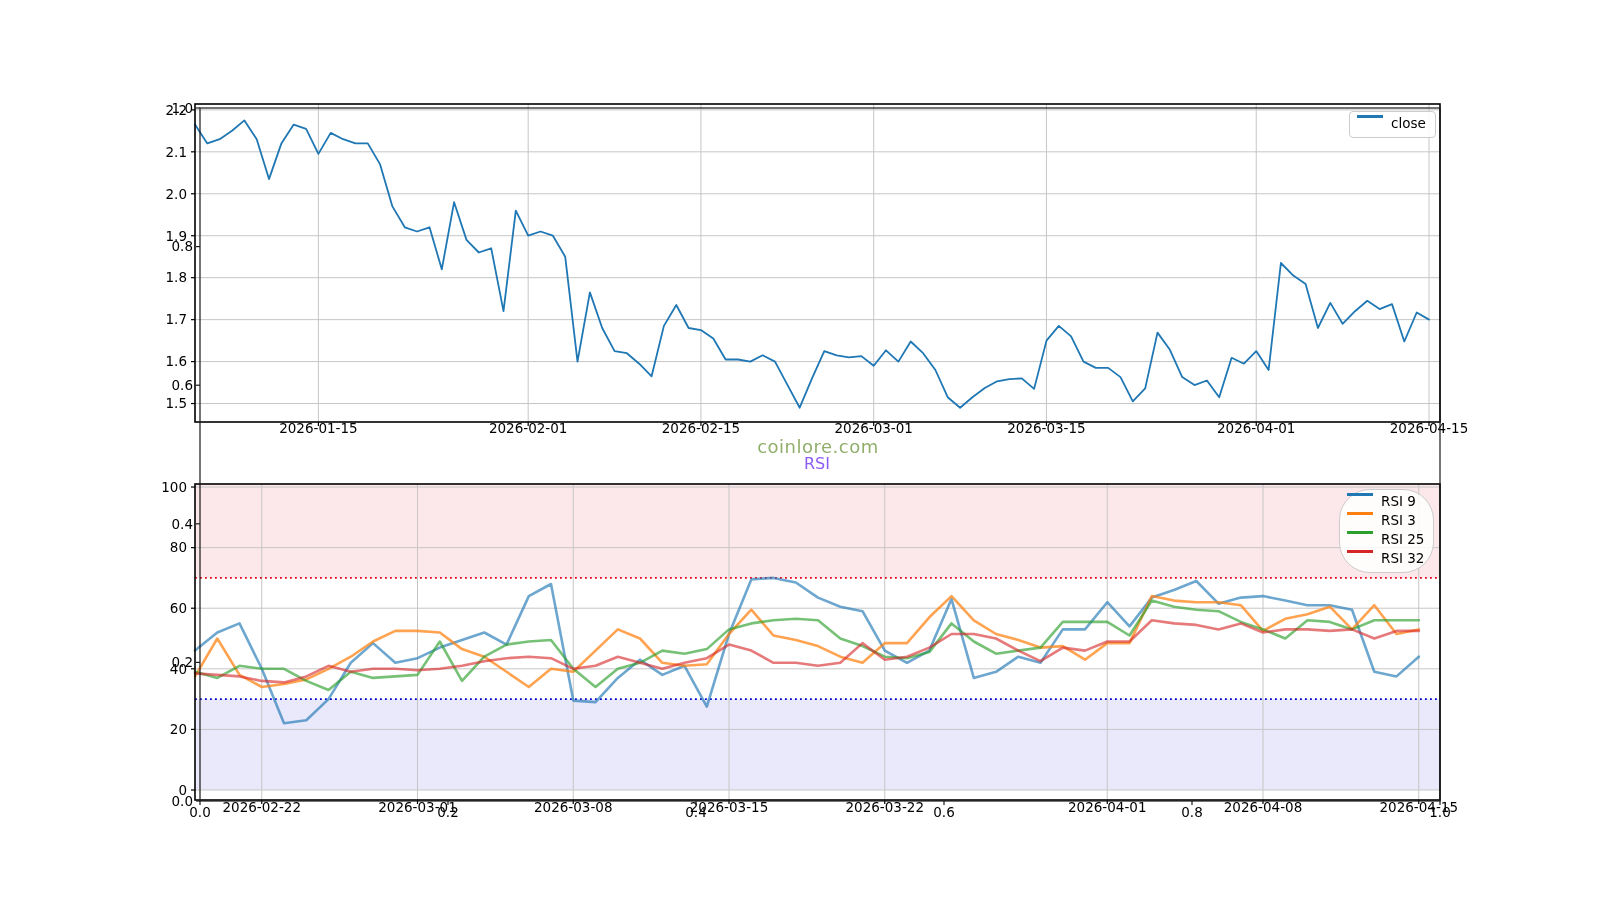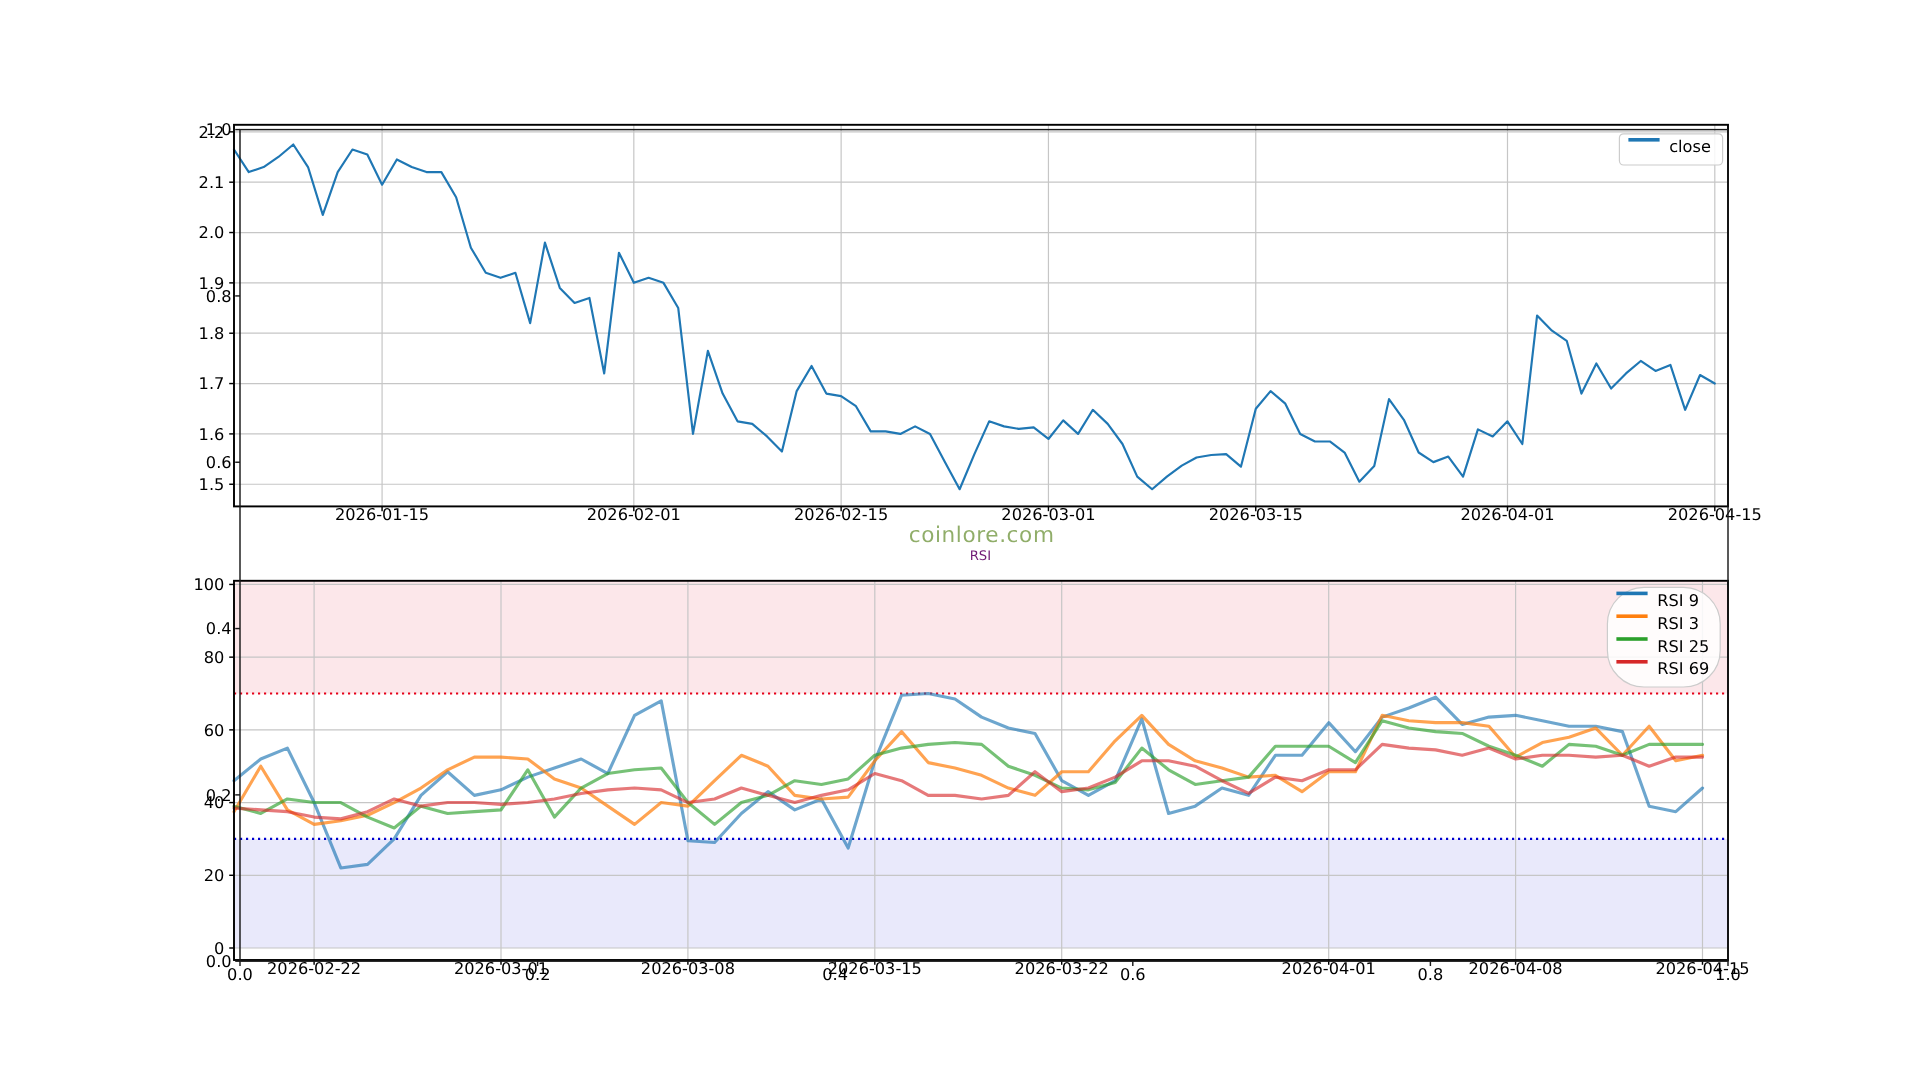--- a/index.html
+++ b/index.html
@@ -2,21 +2,21 @@
 <html><head>
 <meta charset="utf-8">
 <style>
   html,body{margin:0;padding:0;background:#fff;}
   .figure{position:relative;width:1600px;height:900px;background:#ffffff;overflow:hidden;
           font-family:"DejaVu Sans","Liberation Sans",sans-serif;}
   .figure svg{position:absolute;left:0;top:0;}
   .watermark{position:absolute;left:818px;top:446px;transform:translate(-50%,-50%);
              font-size:18px;color:#4d7c0f;opacity:.62;letter-spacing:.5px;white-space:nowrap;}
   .subtitle{position:absolute;left:817px;top:463px;transform:translate(-50%,-50%);
-            font-size:11px;color:#701a75;}
+            font-size:16px;color:#8b5cf6;}
   .legend{position:absolute;background:rgba(255,255,255,.85);border:1px solid #cccccc;
           border-radius:4px;font-size:13.5px;color:#000;padding:3px 9px 3px 7px;}
   .legend-top{left:1349px;top:111px;}
   .legend-bottom{left:1339px;top:489px;border-radius:31px;}
   .lrow{display:flex;height:19px;white-space:nowrap;}
   .sw{display:inline-block;width:26px;height:3px;margin-right:8px;flex:0 0 26px;}
 </style>
 </head>
 <body>
 
@@ -171,16 +171,16 @@
     <div class="lrow">
       <span class="sw" style="background: rgb(255, 127, 14);"></span>
       <span>RSI 3</span>
     </div>
     <div class="lrow">
       <span class="sw" style="background: rgb(44, 160, 44);"></span>
       <span>RSI 25</span>
     </div>
     <div class="lrow">
       <span class="sw" style="background: rgb(214, 39, 40);"></span>
-      <span>RSI 69</span>
+      <span>RSI 32</span>
     </div>
   </div>
 </div>
 
 </body></html>

